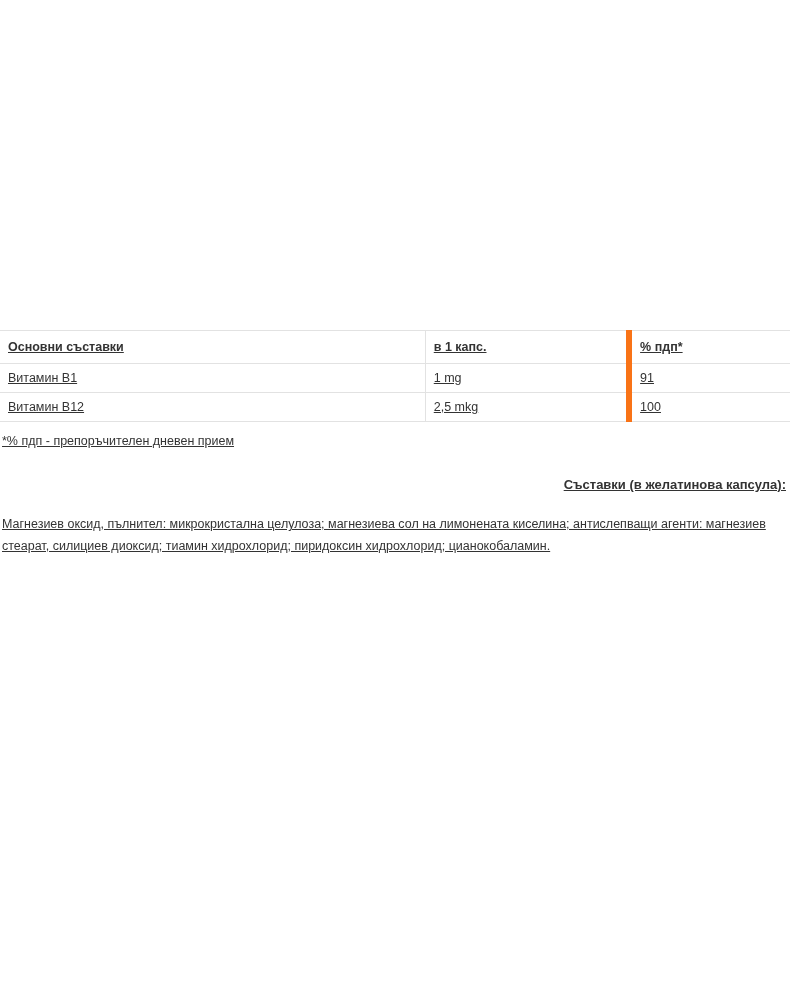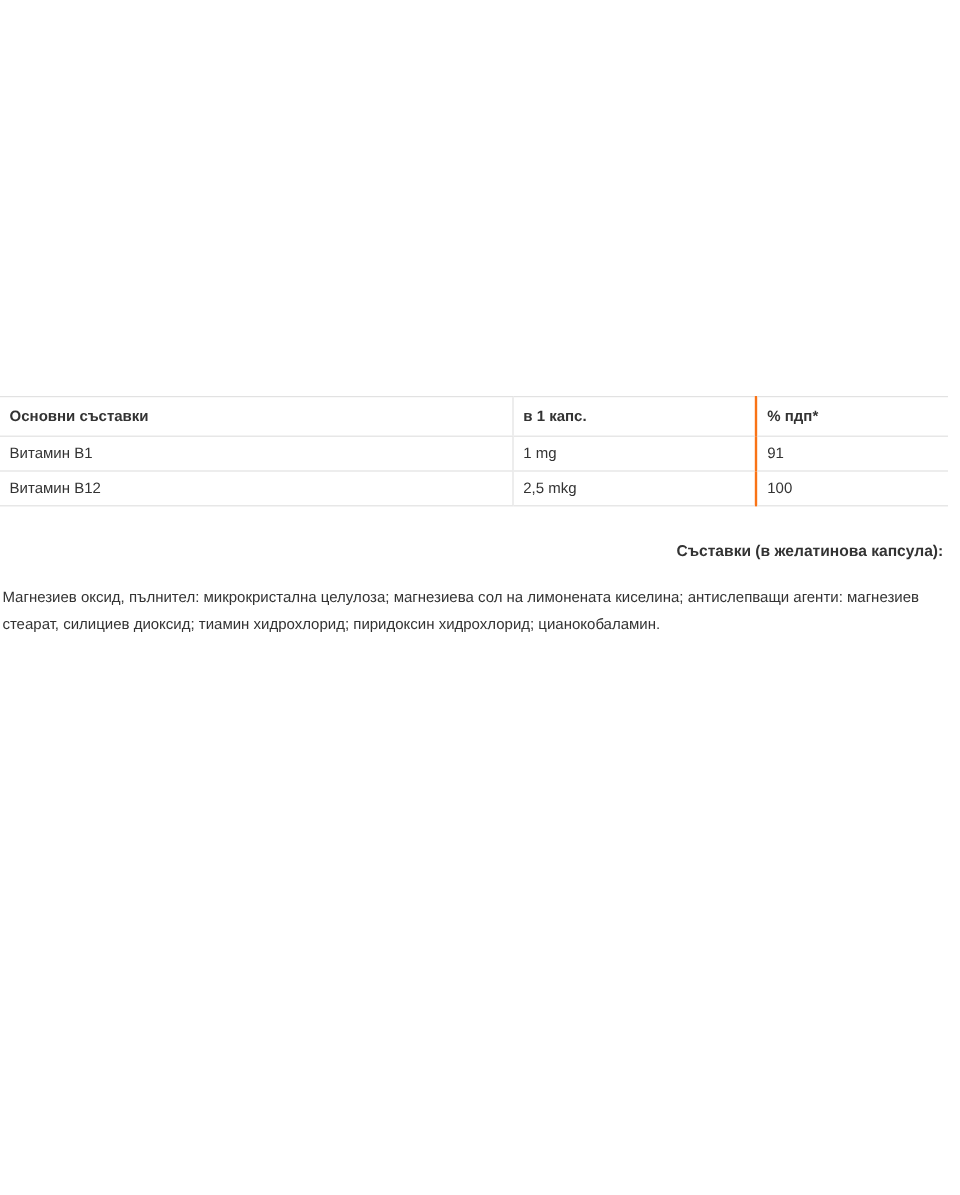--- a/index.html
+++ b/index.html
@@ -20,20 +20,21 @@
     left: 0;
     top: 0;
     width: 800px;
     height: 996px;
   }
   .content {
     position: absolute;
     left: 0;
     top: 330px;
     width: 786px;
+    text-decoration: underline;
   }
   table.nutrition {
     width: 790px;
     margin: 0 0 0 0;
     border-collapse: collapse;
     font-size: 12.5px;
     color: #333333;
   }
   table.nutrition th,
   table.nutrition td {
@@ -54,21 +55,21 @@
     width: 440px;
   }
   table.nutrition th.col-dose,
   table.nutrition td.col-dose {
     width: 198px;
     border-left: 1px solid #e2e2e2;
   }
   table.nutrition th.col-nrv,
   table.nutrition td.col-nrv {
     width: 152px;
-    border-left: 2px solid #f97316;
+    border-left: 6px solid #f97316;
   }
   td.cell-mg-name {
     padding-top: 9px;
     padding-bottom: 9px;
   }
   td.cell-mg-name .mg-title {
     line-height: 1.45;
   }
   td.cell-mg-name ul {
     margin: 2px 0 0 0;
@@ -120,19 +121,20 @@
           <td class="col-nrv">91</td>
         </tr>
         <tr>
           <td class="col-name">Витамин B12</td>
           <td class="col-dose">2,5 mkg</td>
           <td class="col-nrv">100</td>
         </tr>
       </tbody>
     </table>
 
+    <div class="footnote">*% пдп - препоръчителен дневен прием</div>
 
     <div class="section-title">Съставки (в желатинова капсула):</div>
 
     <div class="paragraph">Магнезиев оксид, пълнител: микрокристална целулоза; магнезиева сол на лимонената киселина; антислепващи агенти: магнезиев стеарат, силициев диоксид; тиамин хидрохлорид; пиридоксин хидрохлорид; цианокобаламин.</div>
 
   </div>
 </div>
 
 </body></html>

